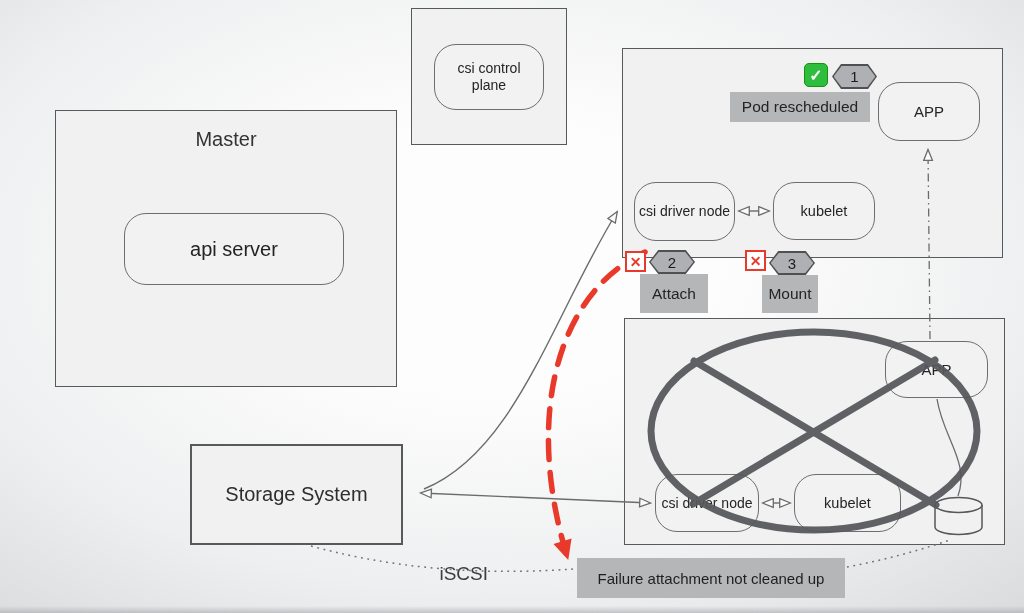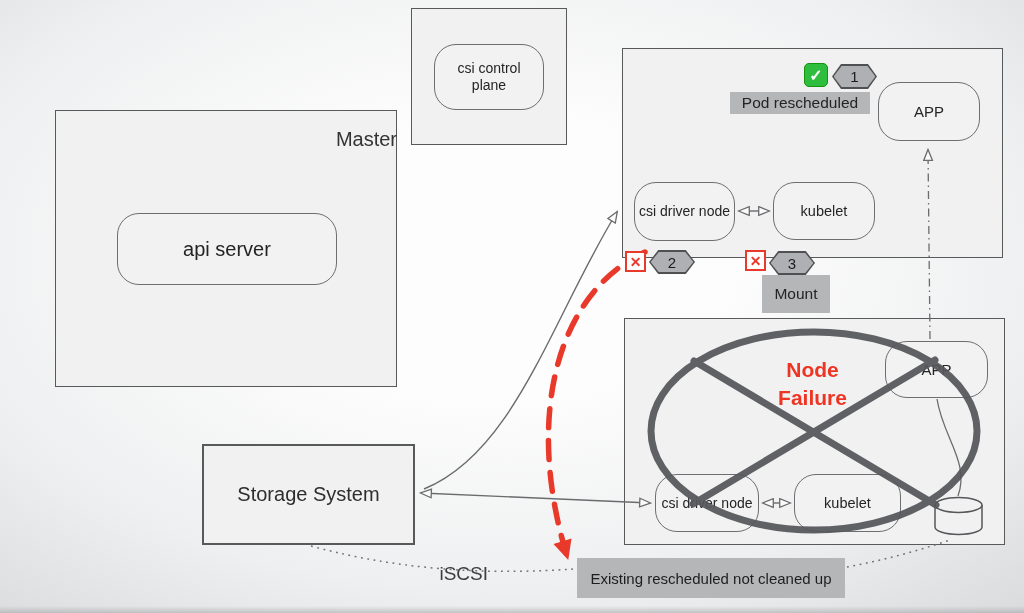--- a/index.html
+++ b/index.html
@@ -74,44 +74,44 @@
     color:#fff;font-weight:bold;font-size:16px;
     display:flex;align-items:center;justify-content:center;
   }
   svg.overlay{
     position:absolute;left:0;top:0;z-index:3;
     pointer-events:none;
   }
   .t20{font-size:20px;color:#333;}
   
   #master-box{left:55px;top:110px;width:342px;height:277px;}
-  #master-title{position:absolute;left:55px;top:128px;width:342px;text-align:right;}
-  #api-server{left:117px;top:213px;width:220px;height:72px;font-size:20px;}
+  #master-title{position:absolute;left:55px;top:128px;width:342px;text-align:center;}
+  #api-server{left:124px;top:213px;width:220px;height:72px;font-size:20px;}
   #csi-cp-outer{left:411px;top:8px;width:156px;height:137px;}
   #csi-cp-inner{left:434px;top:44px;width:110px;height:66px;font-size:14px;line-height:1.25;padding:0 10px;}
   #new-node-box{left:622px;top:48px;width:381px;height:210px;}
   #check1{left:804px;top:63px;}
   #hex1{left:832px;top:64px;width:45px;height:25px;}
-  #pod-label{left:730px;top:92px;width:140px;height:22px;font-size:15.5px;text-align:center;}
+  #pod-label{left:730px;top:92px;width:140px;height:30px;font-size:15.5px;text-align:center;}
   #app-new{left:878px;top:82px;width:102px;height:59px;font-size:15px;}
   #csi-new{left:634px;top:182px;width:101px;height:59px;font-size:14px;line-height:1.3;}
   #kubelet-new{left:773px;top:182px;width:102px;height:58px;font-size:14.5px;}
   #x2{left:625px;top:251px;}
   #hex2{left:649px;top:250px;width:46px;height:24px;}
   #attach-label{left:640px;top:274px;width:68px;height:39px;font-size:15.5px;}
   #x3{left:745px;top:250px;}
   #hex3{left:769px;top:251px;width:46px;height:24px;}
-  #mount-label{left:762px;top:275px;width:68px;height:38px;font-size:15.5px;}
+  #mount-label{left:762px;top:275px;width:56px;height:38px;font-size:15.5px;}
   #failed-node-box{left:624px;top:318px;width:381px;height:227px;}
   #node-failure{position:absolute;left:750px;top:356px;width:125px;z-index:2;
     font-size:21px;font-weight:bold;color:#ee3524;text-align:center;line-height:1.35;}
   #app-failed{left:885px;top:341px;width:103px;height:57px;font-size:15px;}
   #csi-failed{left:655px;top:474px;width:104px;height:58px;font-size:14px;line-height:1.3;}
   #kubelet-failed{left:794px;top:474px;width:107px;height:58px;font-size:14.5px;}
-  #storage-box{left:202px;top:444px;width:213px;height:101px;border-width:2px;
+  #storage-box{left:190px;top:444px;width:213px;height:101px;border-width:2px;
     display:flex;align-items:center;justify-content:center;font-size:20px;color:#2e2e2e;}
   #iscsi-label{position:absolute;left:424px;top:563px;width:64px;font-size:19px;color:#3d3d3d;text-align:right;}
   #warning-label{left:577px;top:558px;width:268px;height:40px;font-size:15px;color:#1e1e1e;}
 </style>
 </head>
 <body>
 
 <div class="stage">
 
   <div class="box" id="master-box"></div>
@@ -128,36 +128,36 @@
   </div>
   <div class="glabel" id="pod-label">Pod rescheduled</div>
   <div class="rbox" id="app-new">APP</div>
   <div class="rbox" id="csi-new">csi driver node</div>
   <div class="rbox" id="kubelet-new">kubelet</div>
 
   <div class="xbadge" id="x2">✕</div>
   <div class="hex" id="hex2">
     <div class="hex-inner">2</div>
   </div>
+  <div class="glabel" id="attach-label">Attach</div>
   <div class="xbadge" id="x3">✕</div>
   <div class="hex" id="hex3">
     <div class="hex-inner">3</div>
   </div>
   <div class="glabel" id="mount-label">Mount</div>
 
   <div class="box" id="failed-node-box"></div>
-  <div id="node-failure">Node Failure</div>
   <div class="rbox" id="app-failed">APP</div>
   <div class="rbox" id="csi-failed">csi driver node</div>
   <div class="rbox" id="kubelet-failed">kubelet</div>
 
   <div class="box" id="storage-box">Storage System</div>
   <div id="iscsi-label">iSCSI</div>
 
-  <div class="glabel" id="warning-label">Existing rescheduled not cleaned up</div>
+  <div class="glabel" id="warning-label">Failure attachment not cleaned up</div>
 
   <svg class="overlay" width="1024" height="613" viewBox="0 0 1024 613">
     <defs>
       <marker id="arr" viewBox="0 0 12 10" refX="10.5" refY="5" markerWidth="13" markerHeight="11" orient="auto-start-reverse" markerUnits="userSpaceOnUse">
         <path d="M1 1 L11 5 L1 9 Z" fill="#fbfbfb" stroke="#6a6b6d" stroke-width="1.2"></path>
       </marker>
       <marker id="redarr" viewBox="0 0 14 14" refX="10.5" refY="7" markerWidth="24" markerHeight="24" orient="auto" markerUnits="userSpaceOnUse">
         <path d="M1.5 1.5 L13 7 L1.5 12.5 Z" fill="#e8392a"></path>
       </marker>
     </defs>

